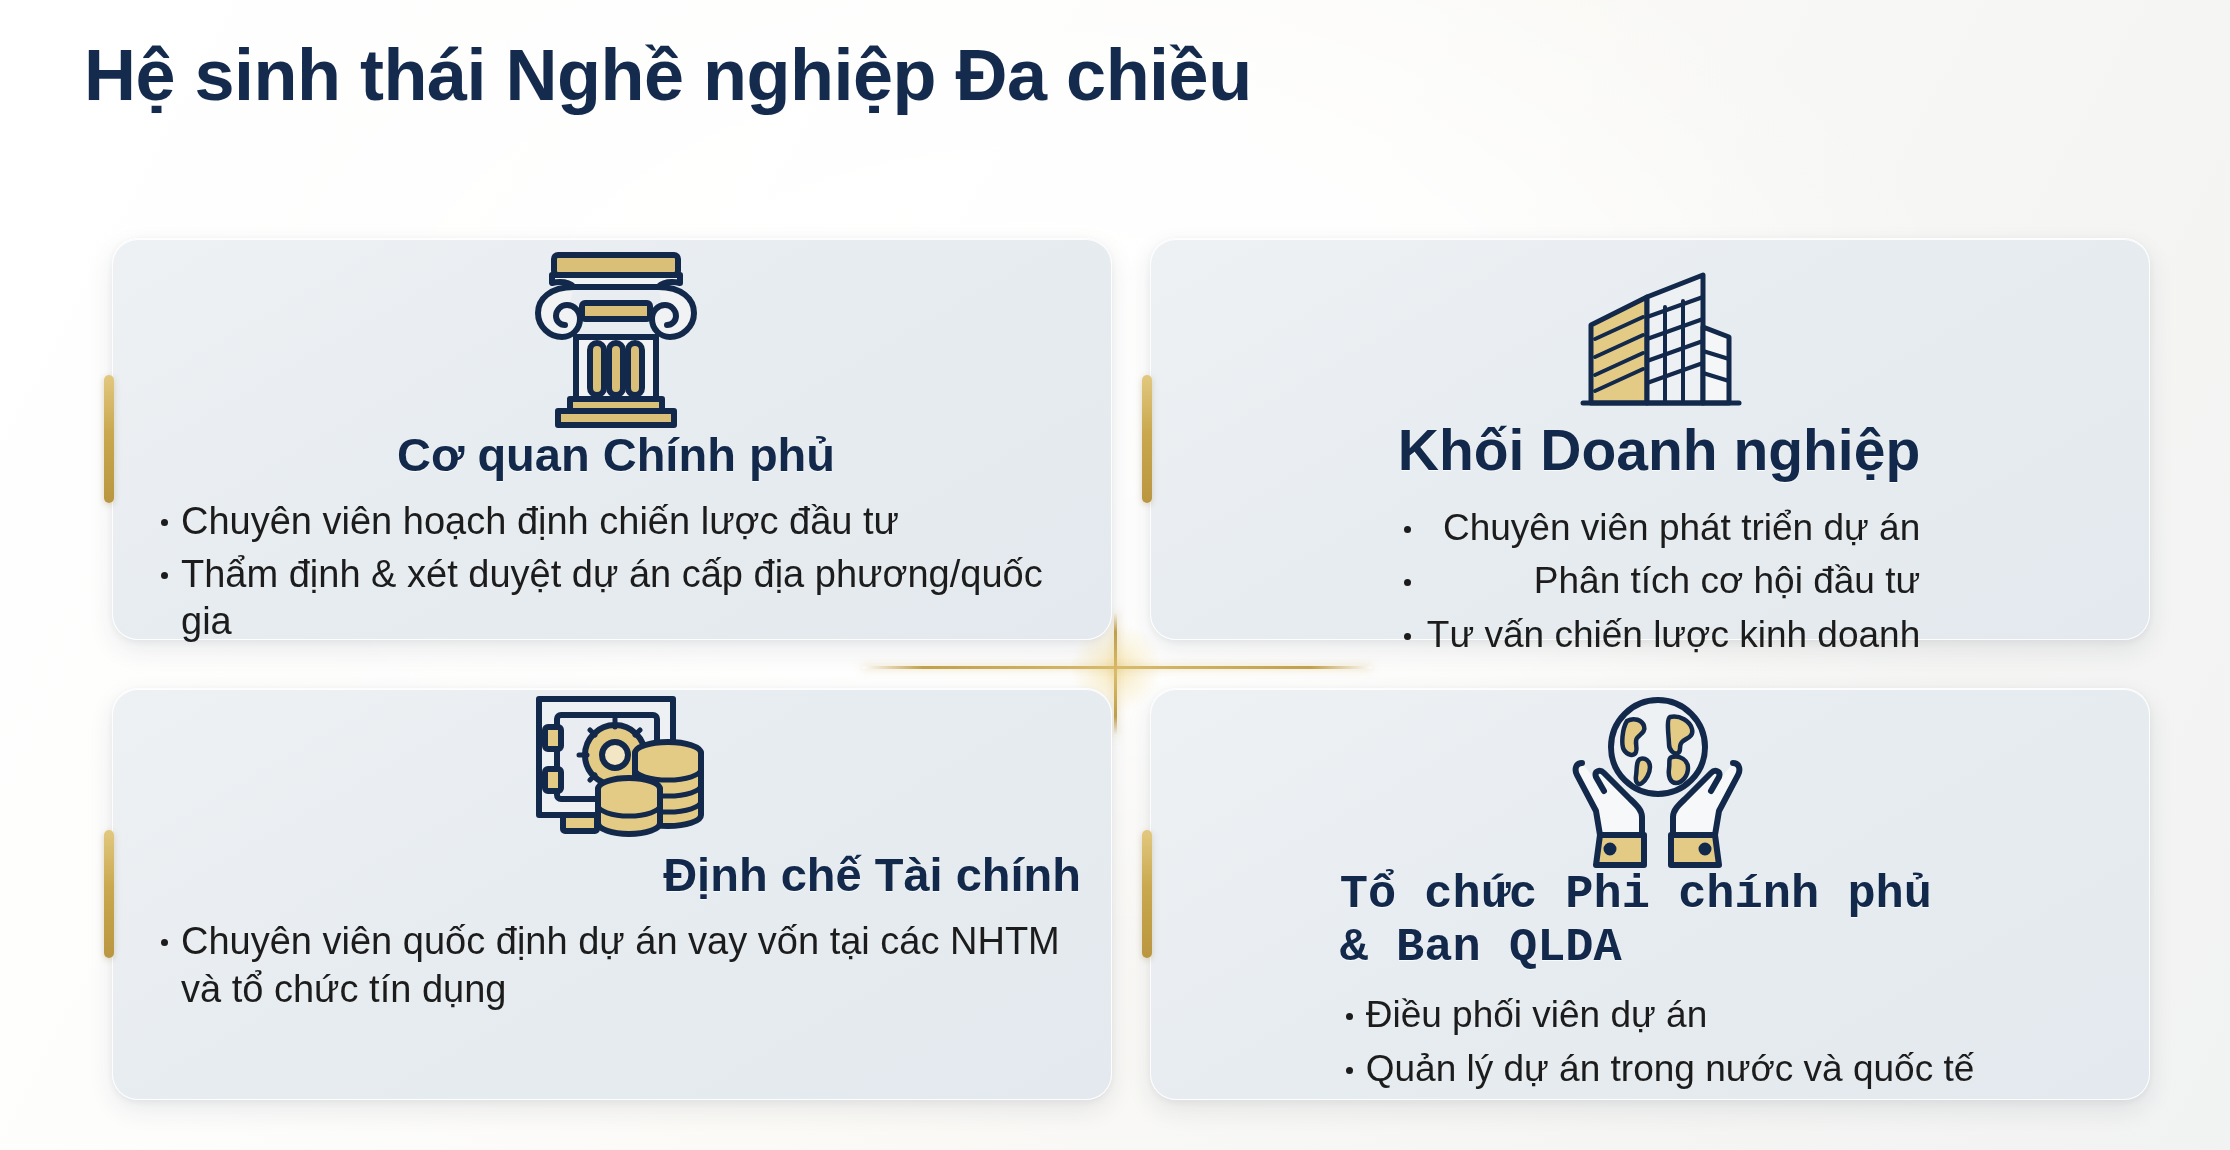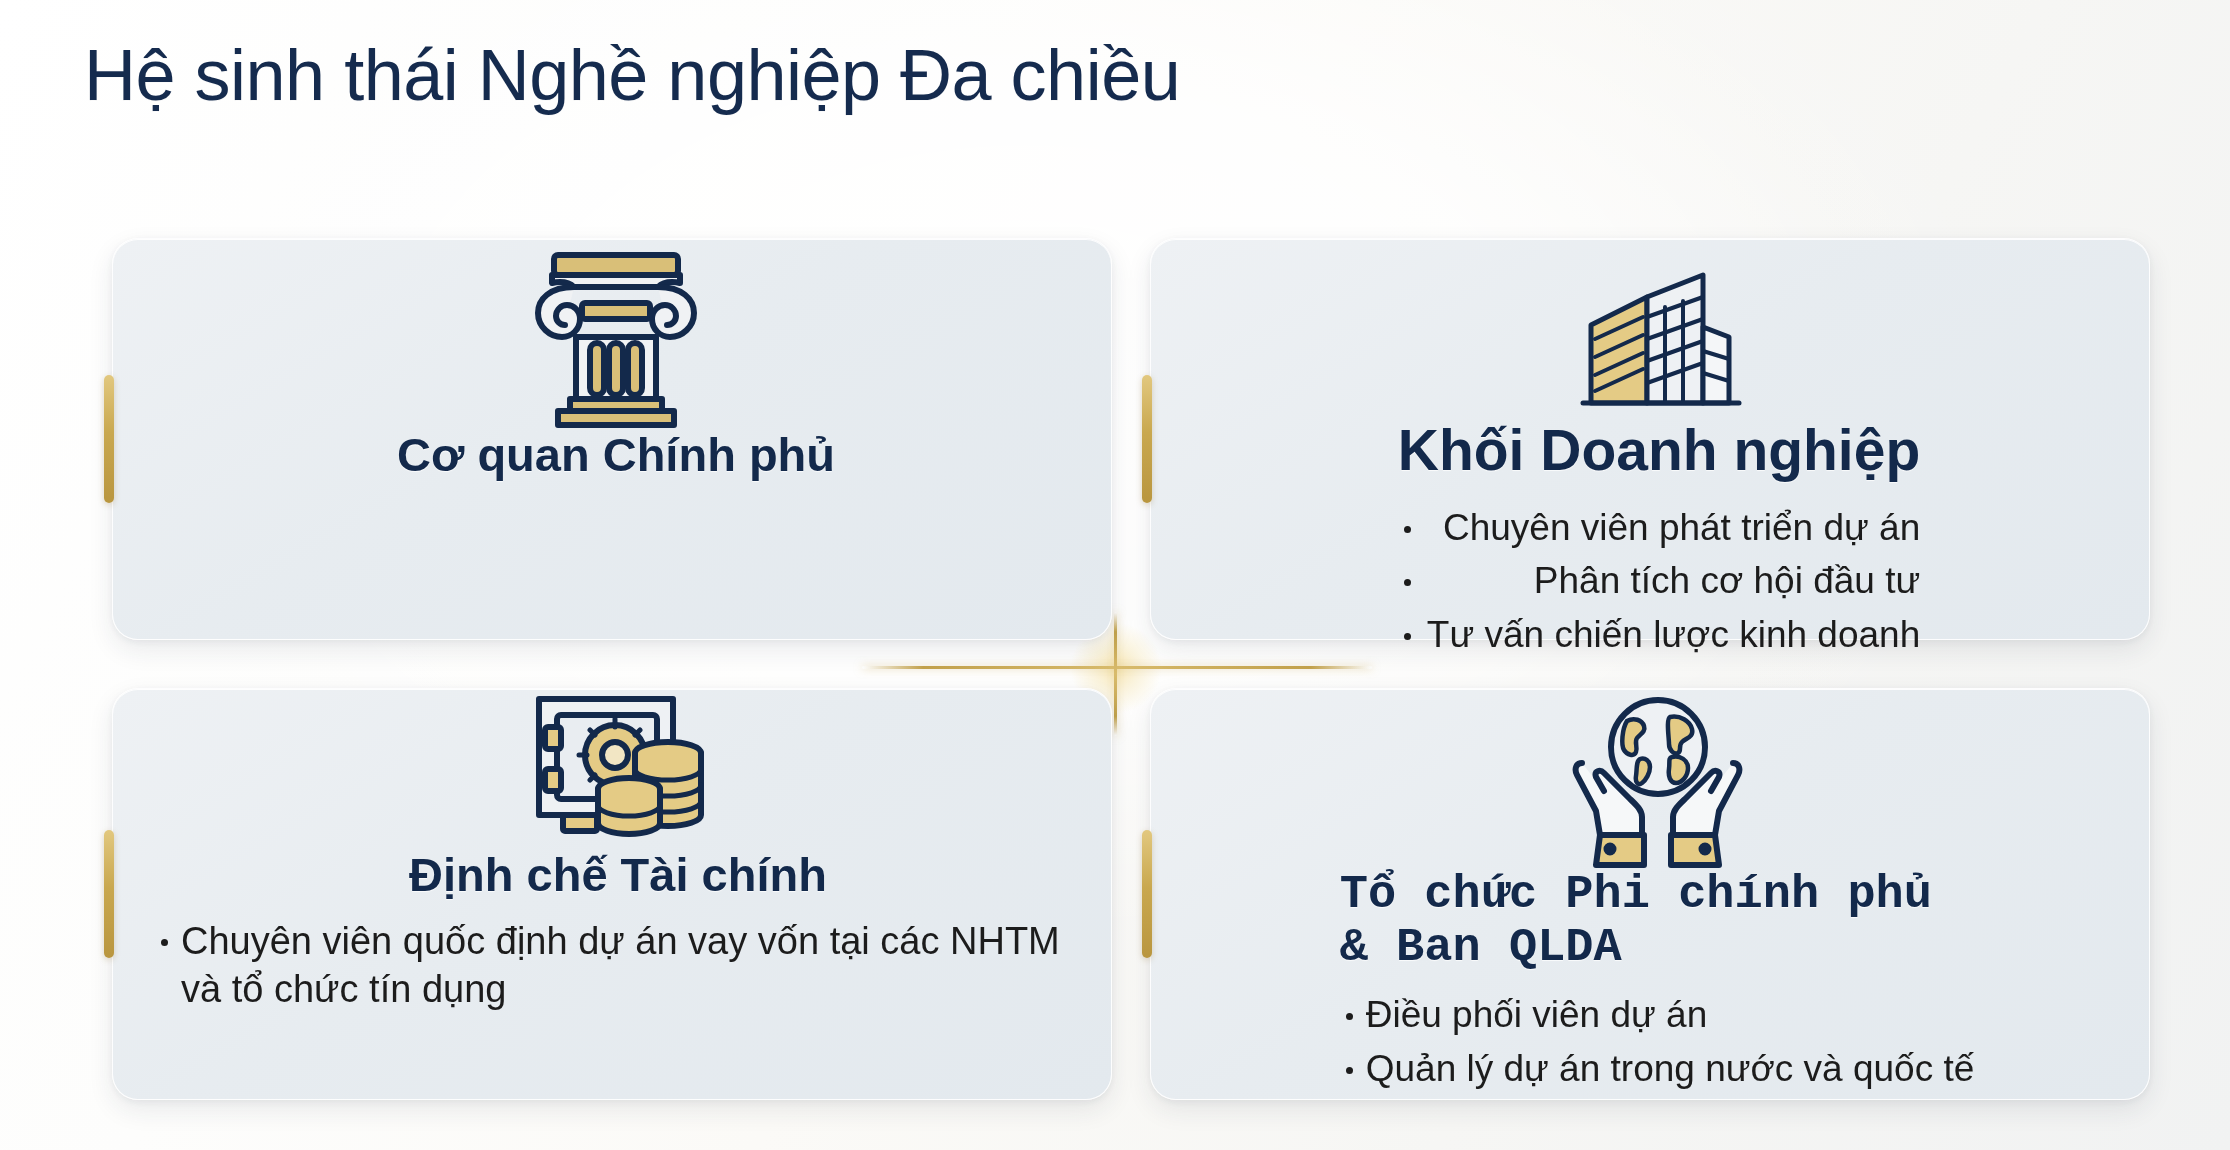--- a/index.html
+++ b/index.html
@@ -40,21 +40,21 @@
     inset: 0;
     z-index: 2;
   }
 
   
   #page-title {
     position: absolute;
     left: 84px;
     top: 38px;
     font-size: 72px;
-    font-weight: 400;
+    font-weight: 700;
     letter-spacing: -0.5px;
     line-height: 1.05;
     color: #152b4e;
     text-shadow: 0 2px 2px rgba(255,255,255,0.85), 0 1px 0 rgba(0,0,0,0.10);
     white-space: nowrap;
   }
 
   
   #divider-horizontal {
     position: absolute;
@@ -171,21 +171,21 @@
   }
   #card-enterprise .card-icon { width: 210px; }
   #card-enterprise .card-title { font-size: 57px; text-align: center; margin-bottom: 22px; }
   #card-enterprise .bullets li { font-size: 37px; margin-bottom: 7px; text-align: right; }
 
   #card-financial {
     left: 112px; top: 688px; width: 1000px; height: 412px;
     padding: 0 30px 0 42px;
   }
   #card-financial .card-icon { width: 218px; }
-  #card-financial .card-title { font-size: 47px; text-align: center; margin-bottom: 16px; }
+  #card-financial .card-title { font-size: 47px; text-align: right; margin-bottom: 16px; }
   #card-financial .bullets li { font-size: 38px; }
 
   #card-ngo {
     left: 1150px; top: 688px; width: 1000px; height: 412px;
     padding: 0 30px 0 44px;
   }
   #card-ngo .card-icon { width: 200px; }
   #card-ngo .card-title { font-size: 47px; text-align: left; margin-bottom: 18px; }
   #card-ngo .bullets li { font-size: 37px; margin-bottom: 7px; }
 
@@ -248,20 +248,24 @@
           <rect x="102" y="104" width="14" height="52" rx="7" fill="#d9bf78"></rect>
 
           <path d="M44 160 L136 160 L136 172 L44 172 Z" fill="#d9bf78"></path>
           <path d="M32 172 L148 172 L148 186 L32 186 Z" fill="#d9bf78"></path>
         </g>
       </svg>
     </div>
 
     <div class="card-body">
       <div class="card-title">Cơ quan Chính phủ</div>
+      <ul class="bullets">
+        <li>Chuyên viên hoạch định chiến lược đầu tư</li>
+        <li>Thẩm định &amp; xét duyệt dự án cấp địa phương/quốc gia</li>
+      </ul>
     </div>
   </section>
 
   <section class="card" id="card-enterprise">
     <div class="accent-bar"></div>
 
     <div class="card-icon">
       <svg width="180" height="180" viewBox="0 0 180 180" aria-hidden="true">
         <g stroke="#13294b" stroke-width="5" stroke-linejoin="round" stroke-linecap="round" fill="none">
 

